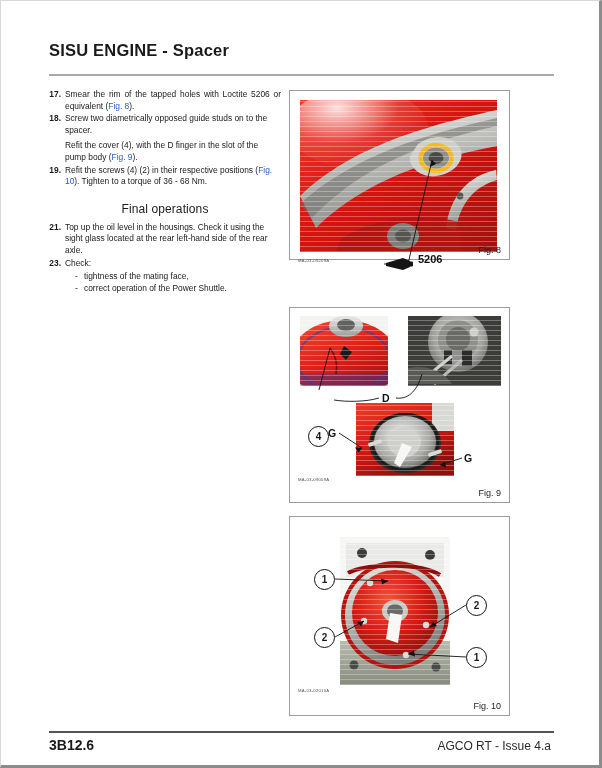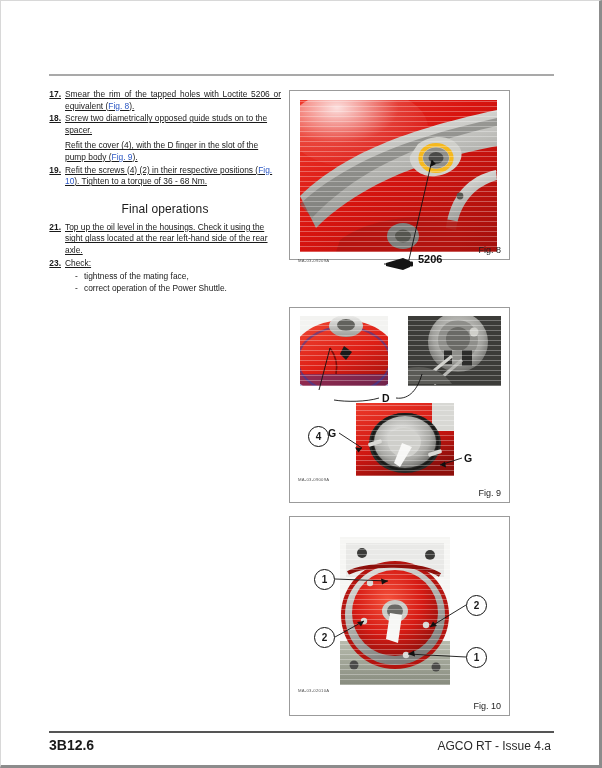--- a/index.html
+++ b/index.html
@@ -9,21 +9,21 @@
         border-left:1px solid #d8d8d8;border-top:1px solid #d8d8d8;background:#fff;overflow:hidden;}
   .title{position:absolute;left:48px;top:40px;font-size:16.5px;font-weight:bold;letter-spacing:.2px;}
   .title .reg{font-weight:bold;}
   .hdr-rule{position:absolute;left:48px;top:73px;width:505px;height:2px;background:#a9a9a9;}
   .ftr-rule{position:absolute;left:48px;top:730px;width:505px;height:2px;background:#555;}
   .ftr-left{position:absolute;left:48px;top:736px;font-size:14px;font-weight:bold;text-align:right;}
   .ftr-right{position:absolute;right:48px;top:738px;font-size:12px;color:#2a2a2a;}
 
   
   .col{position:absolute;left:48px;top:88px;width:232px;}
-  .step{display:flex;font-size:8.4px;line-height:11.6px;margin-bottom:1px;text-decoration:underline;}
+  .step{display:flex;font-size:8.4px;line-height:11.6px;margin-bottom:1px;}
   .step .num{width:16px;flex:0 0 16px;font-weight:bold;text-align:right;padding-right:4px;box-sizing:border-box;}
   .step .body{flex:1;}
   .just{text-align:justify;}
   .lnk{color:#2b57c4;}
   h2.fin{font-size:12px;font-weight:normal;margin:14px 0 6px 0;letter-spacing:.1px;text-align:center;}
   .sub{margin-left:26px;font-size:8.4px;line-height:12px;display:flex;}
   .sub .dash{width:9px;flex:0 0 9px;}
 
   
   .fig{position:absolute;left:288px;width:221px;border:1px solid #9b9b9b;background:#fff;box-sizing:border-box;}
@@ -38,20 +38,21 @@
   .callout{position:absolute;width:21px;height:21px;border:1.2px solid #111;border-radius:50%;
            background:#fff;font-size:10px;font-weight:bold;display:flex;align-items:center;
            justify-content:center;box-sizing:border-box;}
   .lbl{position:absolute;font-size:10.5px;font-weight:bold;color:#111;}
 </style>
 </head>
 <body>
 
 <div class="page">
 
+  <div class="title"><span class="reg">SISU ENGINE</span><span> - </span><span>Spacer</span></div>
   <div class="hdr-rule"></div>
 
   <div class="col">
 
     <div class="step">
       <div class="num">17.</div>
       <div class="body just"><span>Smear the rim of the tapped holes with Loctite 5206 or equivalent (</span><span class="lnk">Fig. 8</span><span>).</span></div>
     </div>
 
     <div class="step">

